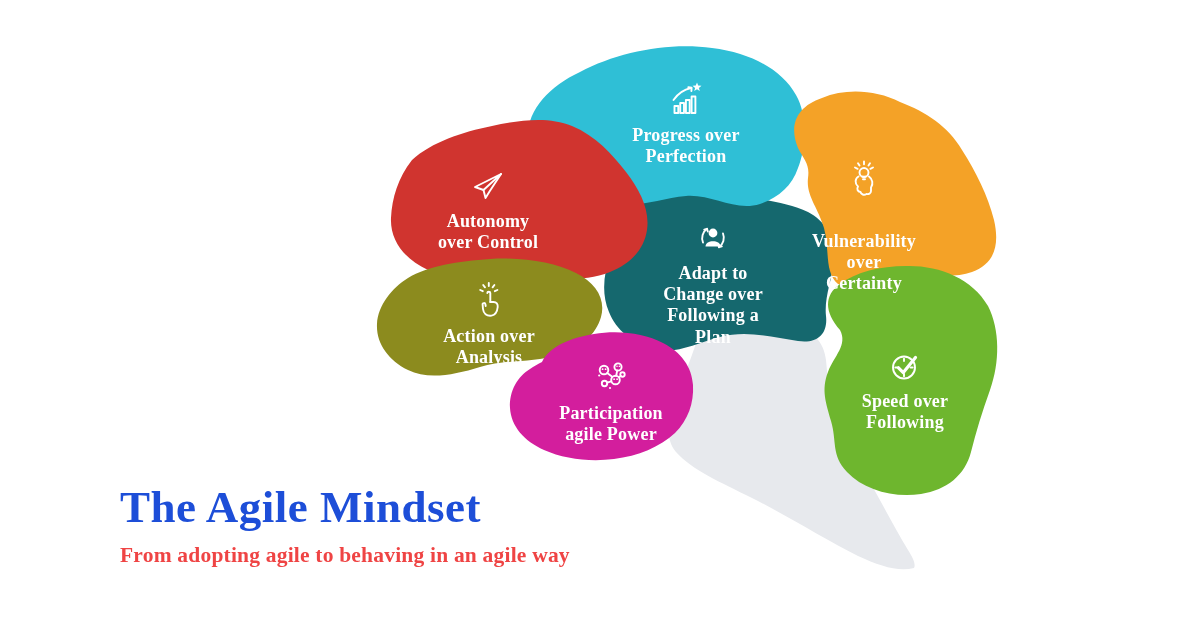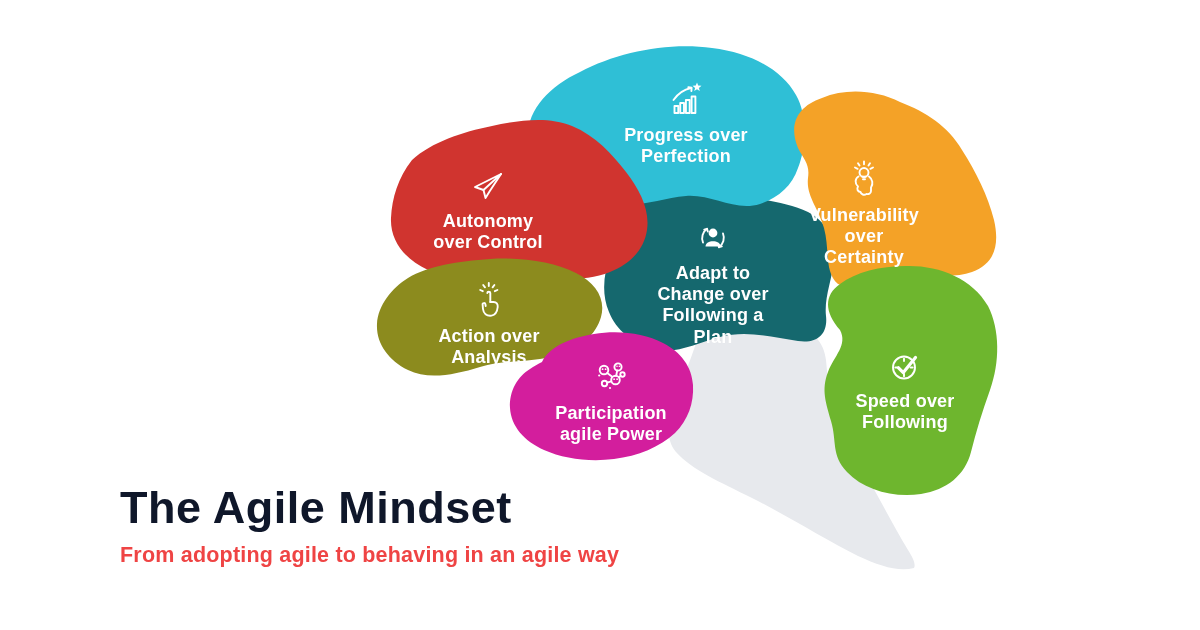--- a/index.html
+++ b/index.html
@@ -1,18 +1,18 @@
 <!DOCTYPE html>
 <html><head>
 <meta charset="utf-8">
 <style>
   html,body{margin:0;padding:0;background:#ffffff;}
   .canvas{
     position:relative;width:1200px;height:630px;overflow:hidden;background:#ffffff;
-    font-family:Liberation Sans, sans-serif;
+    font-family:Liberation Serif, serif;
   }
   .brain-svg{position:absolute;left:0;top:0;width:1200px;height:630px;}
   .label{
     position:absolute;display:flex;flex-direction:column;align-items:center;
     text-align:center;color:#ffffff;pointer-events:none;
   }
   .label .icon{width:40px;height:40px;margin-bottom:5px;}
   .label .icon svg{width:100%;height:100%;display:block;}
   .label-text{
     font-size:18px;font-weight:bold;line-height:1.18;letter-spacing:.2px;
@@ -73,21 +73,21 @@
     <span class="icon">
       <svg viewBox="0 0 40 40">
         <path class="icn" d="M33 8 L7 21 L15.5 24 Z"></path>
         <path class="icn" d="M15.5 24 L17.5 32 L21.5 25.5 L33 8"></path>
       </svg>
     </span>
     <div class="label-text">Autonomy
 over Control</div>
   </div>
 
-  <div class="label" style="left:769px;top:160px;width:190px;">
+  <div class="label" style="left:769px;top:160px;width:190px;gap:26px;">
     <span class="icon">
       <svg viewBox="0 0 40 40">
         <path class="icn" d="M20 1.5 V4.2"></path>
         <path class="icn" d="M14 3.2 L15.5 5.6"></path>
         <path class="icn" d="M26 3.2 L24.5 5.6"></path>
         <path class="icn" d="M11 7.5 L13.6 8.8"></path>
         <path class="icn" d="M29 7.5 L26.4 8.8"></path>
         <circle class="icn" cx="20" cy="12.5" r="4.5"></circle>
         <path class="icn" d="M18.4 16.8 H21.6"></path>
         <path class="icn" d="M19 19.2 H21"></path>
@@ -167,17 +167,17 @@
         <path class="icn" d="M19 30.2 V28"></path>
         <path class="icn" d="M10.3 21.5 H12.5"></path>
         <path class="icn-bold" d="M13.5 21.8 L18.3 26.6 L30.5 11.5"></path>
       </svg>
     </span>
     <div class="label-text">Speed over
 Following</div>
   </div>
 
   <div class="title-block">
-    <h1 class="page-title" style="color: #0f172a;">The Agile Mindset</h1>
+    <h1 class="page-title" style="color: #1d4ed8;">The Agile Mindset</h1>
     <p class="page-subtitle" style="color: #ef4444;">From adopting agile to behaving in an agile way</p>
   </div>
 
 </div>
 
 </body></html>

